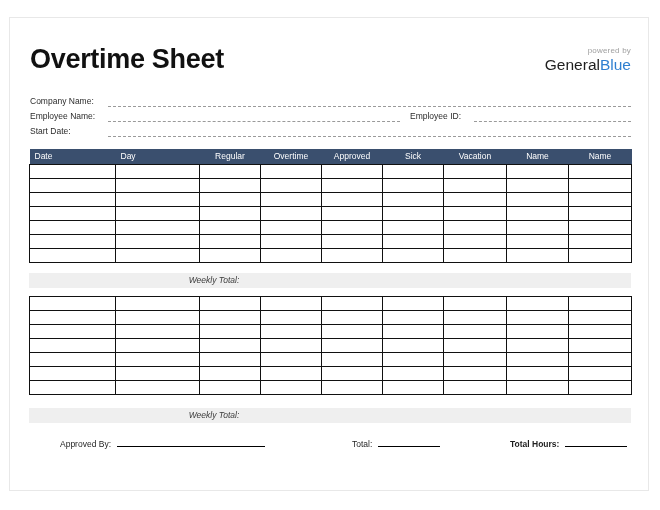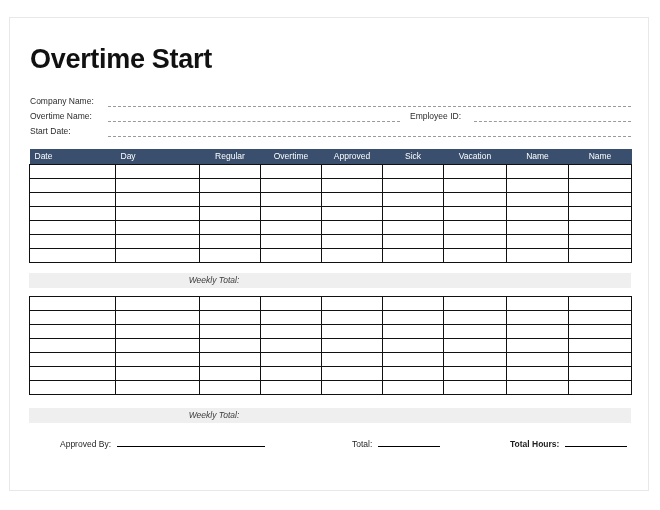--- a/index.html
+++ b/index.html
@@ -175,30 +175,34 @@
   .f-total { left: 510px; top: 2px; font-weight: bold; }
   .f-total .f-line { width: 62px; }
 </style>
 </head>
 <body>
 
 <div class="sheet">
 
   <div class="page-frame"></div>
 
-  <div class="title">Overtime Start</div>
-
+  <div class="title">Overtime Sheet</div>
+
+  <div class="brand">
+    <span class="brand-powered">powered by</span>
+    <span class="brand-name"><span class="brand-general">General</span><span class="brand-blue">Blue</span></span>
+  </div>
 
   <div class="info">
     <div class="info-row">
       <span class="info-label w-first">Company Name:</span>
       <span class="info-line"></span>
     </div>
     <div class="info-row">
-      <span class="info-label w-first">Overtime Name:</span>
+      <span class="info-label w-first">Employee Name:</span>
       <span class="info-line short"></span>
       <span class="info-label mid">Employee ID:</span>
       <span class="info-line"></span>
     </div>
     <div class="info-row">
       <span class="info-label w-first">Start Date:</span>
       <span class="info-line"></span>
     </div>
   </div>
 

